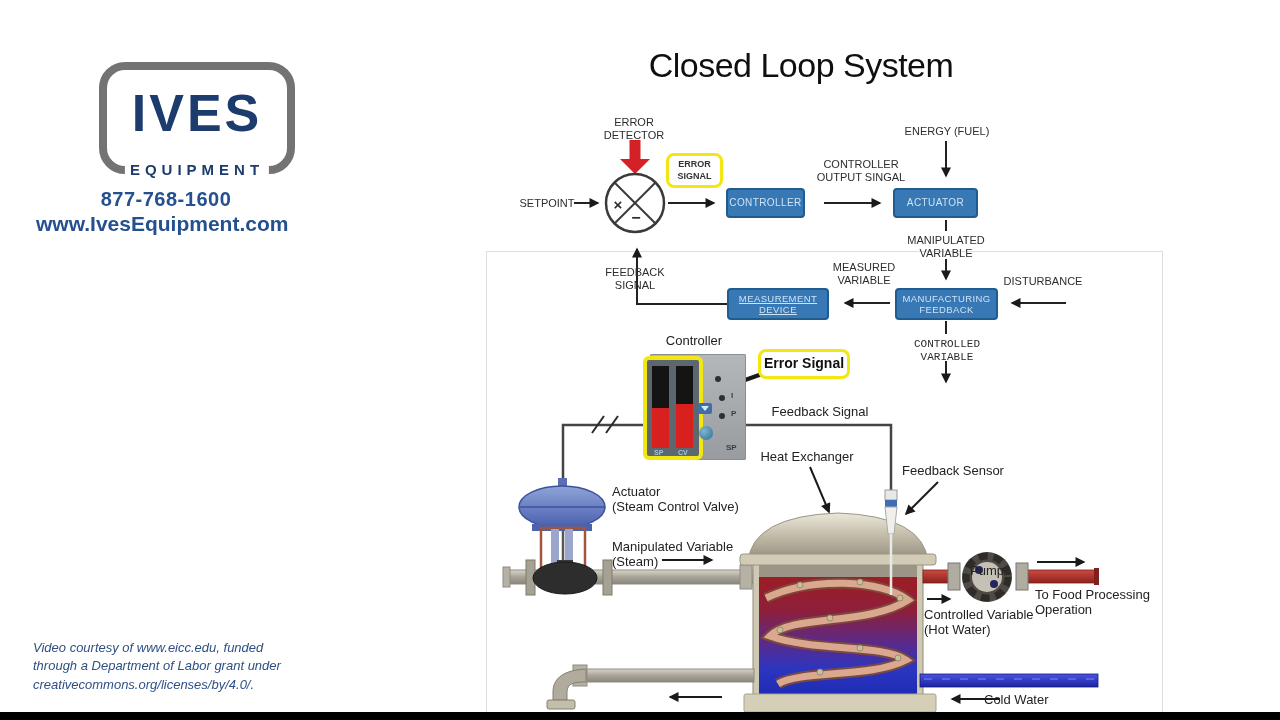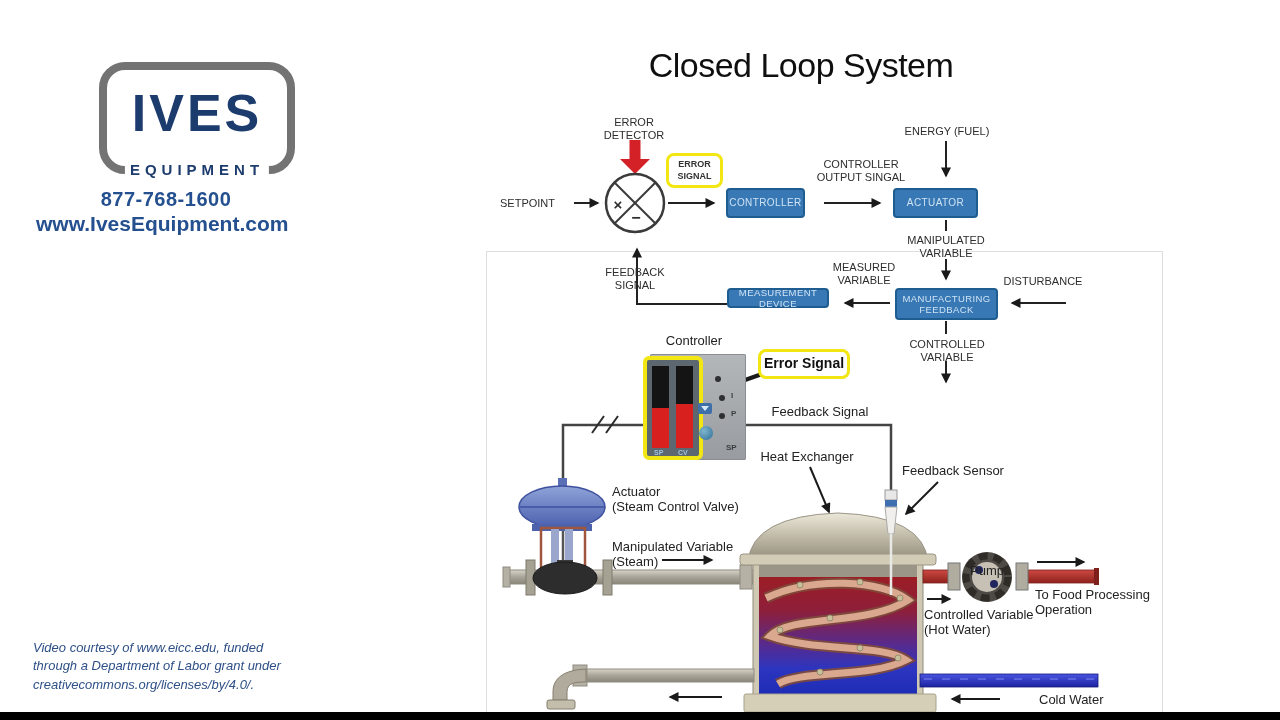--- a/index.html
+++ b/index.html
@@ -221,42 +221,42 @@
 <div class="website">www.IvesEquipment.com</div>
 <div class="courtesy">Video courtesy of www.eicc.edu, funded
 through a Department of Labor grant under
 creativecommons.org/licenses/by/4.0/.</div>
 
 <div class="slide-frame"></div>
 <div class="title">Closed Loop System</div>
 
 <div class="lbl c" style="left:634px;top:116px;">ERROR
 DETECTOR</div>
-<div class="lbl" style="left:500px;top:197px;width:70px;text-align:left;">SETPOINT</div>
+<div class="lbl" style="left:512px;top:197px;width:70px;text-align:center;">SETPOINT</div>
 <span class="jx" style="left:618px;top:204px;font-size:15px;">×</span>
 <span class="jx" style="left:636px;top:218px;font-size:16px;">−</span>
 <div class="ybox" style="left:666px;top:153px;width:57px;height:35px;font-size:9px;color:#333;font-weight:600;">ERROR
 SIGNAL</div>
 <div class="bbox" style="left:726px;top:188px;width:79px;height:30px;font-size:10px;">CONTROLLER</div>
 <div class="lbl c" style="left:861px;top:158px;">CONTROLLER
 OUTPUT SINGAL</div>
 <div class="lbl c" style="left:947px;top:125px;">ENERGY (FUEL)</div>
 <div class="bbox" style="left:893px;top:188px;width:85px;height:30px;font-size:10px;">ACTUATOR</div>
 <div class="lbl c" style="left:946px;top:234px;">MANIPULATED
 VARIABLE</div>
 <div class="lbl c" style="left:635px;top:266px;">FEEDBACK
 SIGNAL</div>
-<div class="bbox" style="left:727px;top:288px;width:102px;height:20px;font-size:9.5px;">MEASUREMENT
+<div class="bbox" style="left:727px;top:288px;width:102px;height:32px;font-size:9.5px;text-decoration:underline;">MEASUREMENT
 DEVICE</div>
 <div class="lbl c" style="left:864px;top:261px;">MEASURED
 VARIABLE</div>
 <div class="bbox" style="left:895px;top:288px;width:103px;height:32px;font-size:9.5px;">MANUFACTURING
 FEEDBACK</div>
 <div class="lbl c" style="left:1043px;top:275px;">DISTURBANCE</div>
-<div class="lbl c" style="left:947px;top:338px;">CONTROLLED
+<div class="lbl c" style="left:947px;top:338px;font-family:Liberation Mono, monospace;">CONTROLLED
 VARIABLE</div>
 
 <div class="plbl" style="left:694px;top:333px;transform:translateX(-50%);">Controller</div>
 <div class="panel"></div>
 <div class="display">
   <div class="bar" style="left:5px;">
       <div class="fill" style="height:40px;"></div>
     </div>
   <div class="bar" style="left:29px;">
       <div class="fill" style="height:44px;"></div>
@@ -279,15 +279,15 @@
 <div class="plbl" style="left:953px;top:463px;transform:translateX(-50%);">Feedback Sensor</div>
 <div class="plbl" style="left:612px;top:484px;">Actuator
 (Steam Control Valve)</div>
 <div class="plbl" style="left:612px;top:539px;">Manipulated Variable
 (Steam)</div>
 <div class="plbl" style="left:987px;top:563px;transform:translateX(-50%);">Pump</div>
 <div class="plbl" style="left:1035px;top:552px;margin-top:35px;">To Food Processing
 Operation</div>
 <div class="plbl" style="left:924px;top:607px;">Controlled Variable
 (Hot Water)</div>
-<div class="plbl" style="left:1039px;top:692px;text-align:center;">Cold Water</div>
+<div class="plbl" style="left:984px;top:692px;text-align:center;">Cold Water</div>
 
 <div class="bottom-bar"></div>
 
 </body></html>

